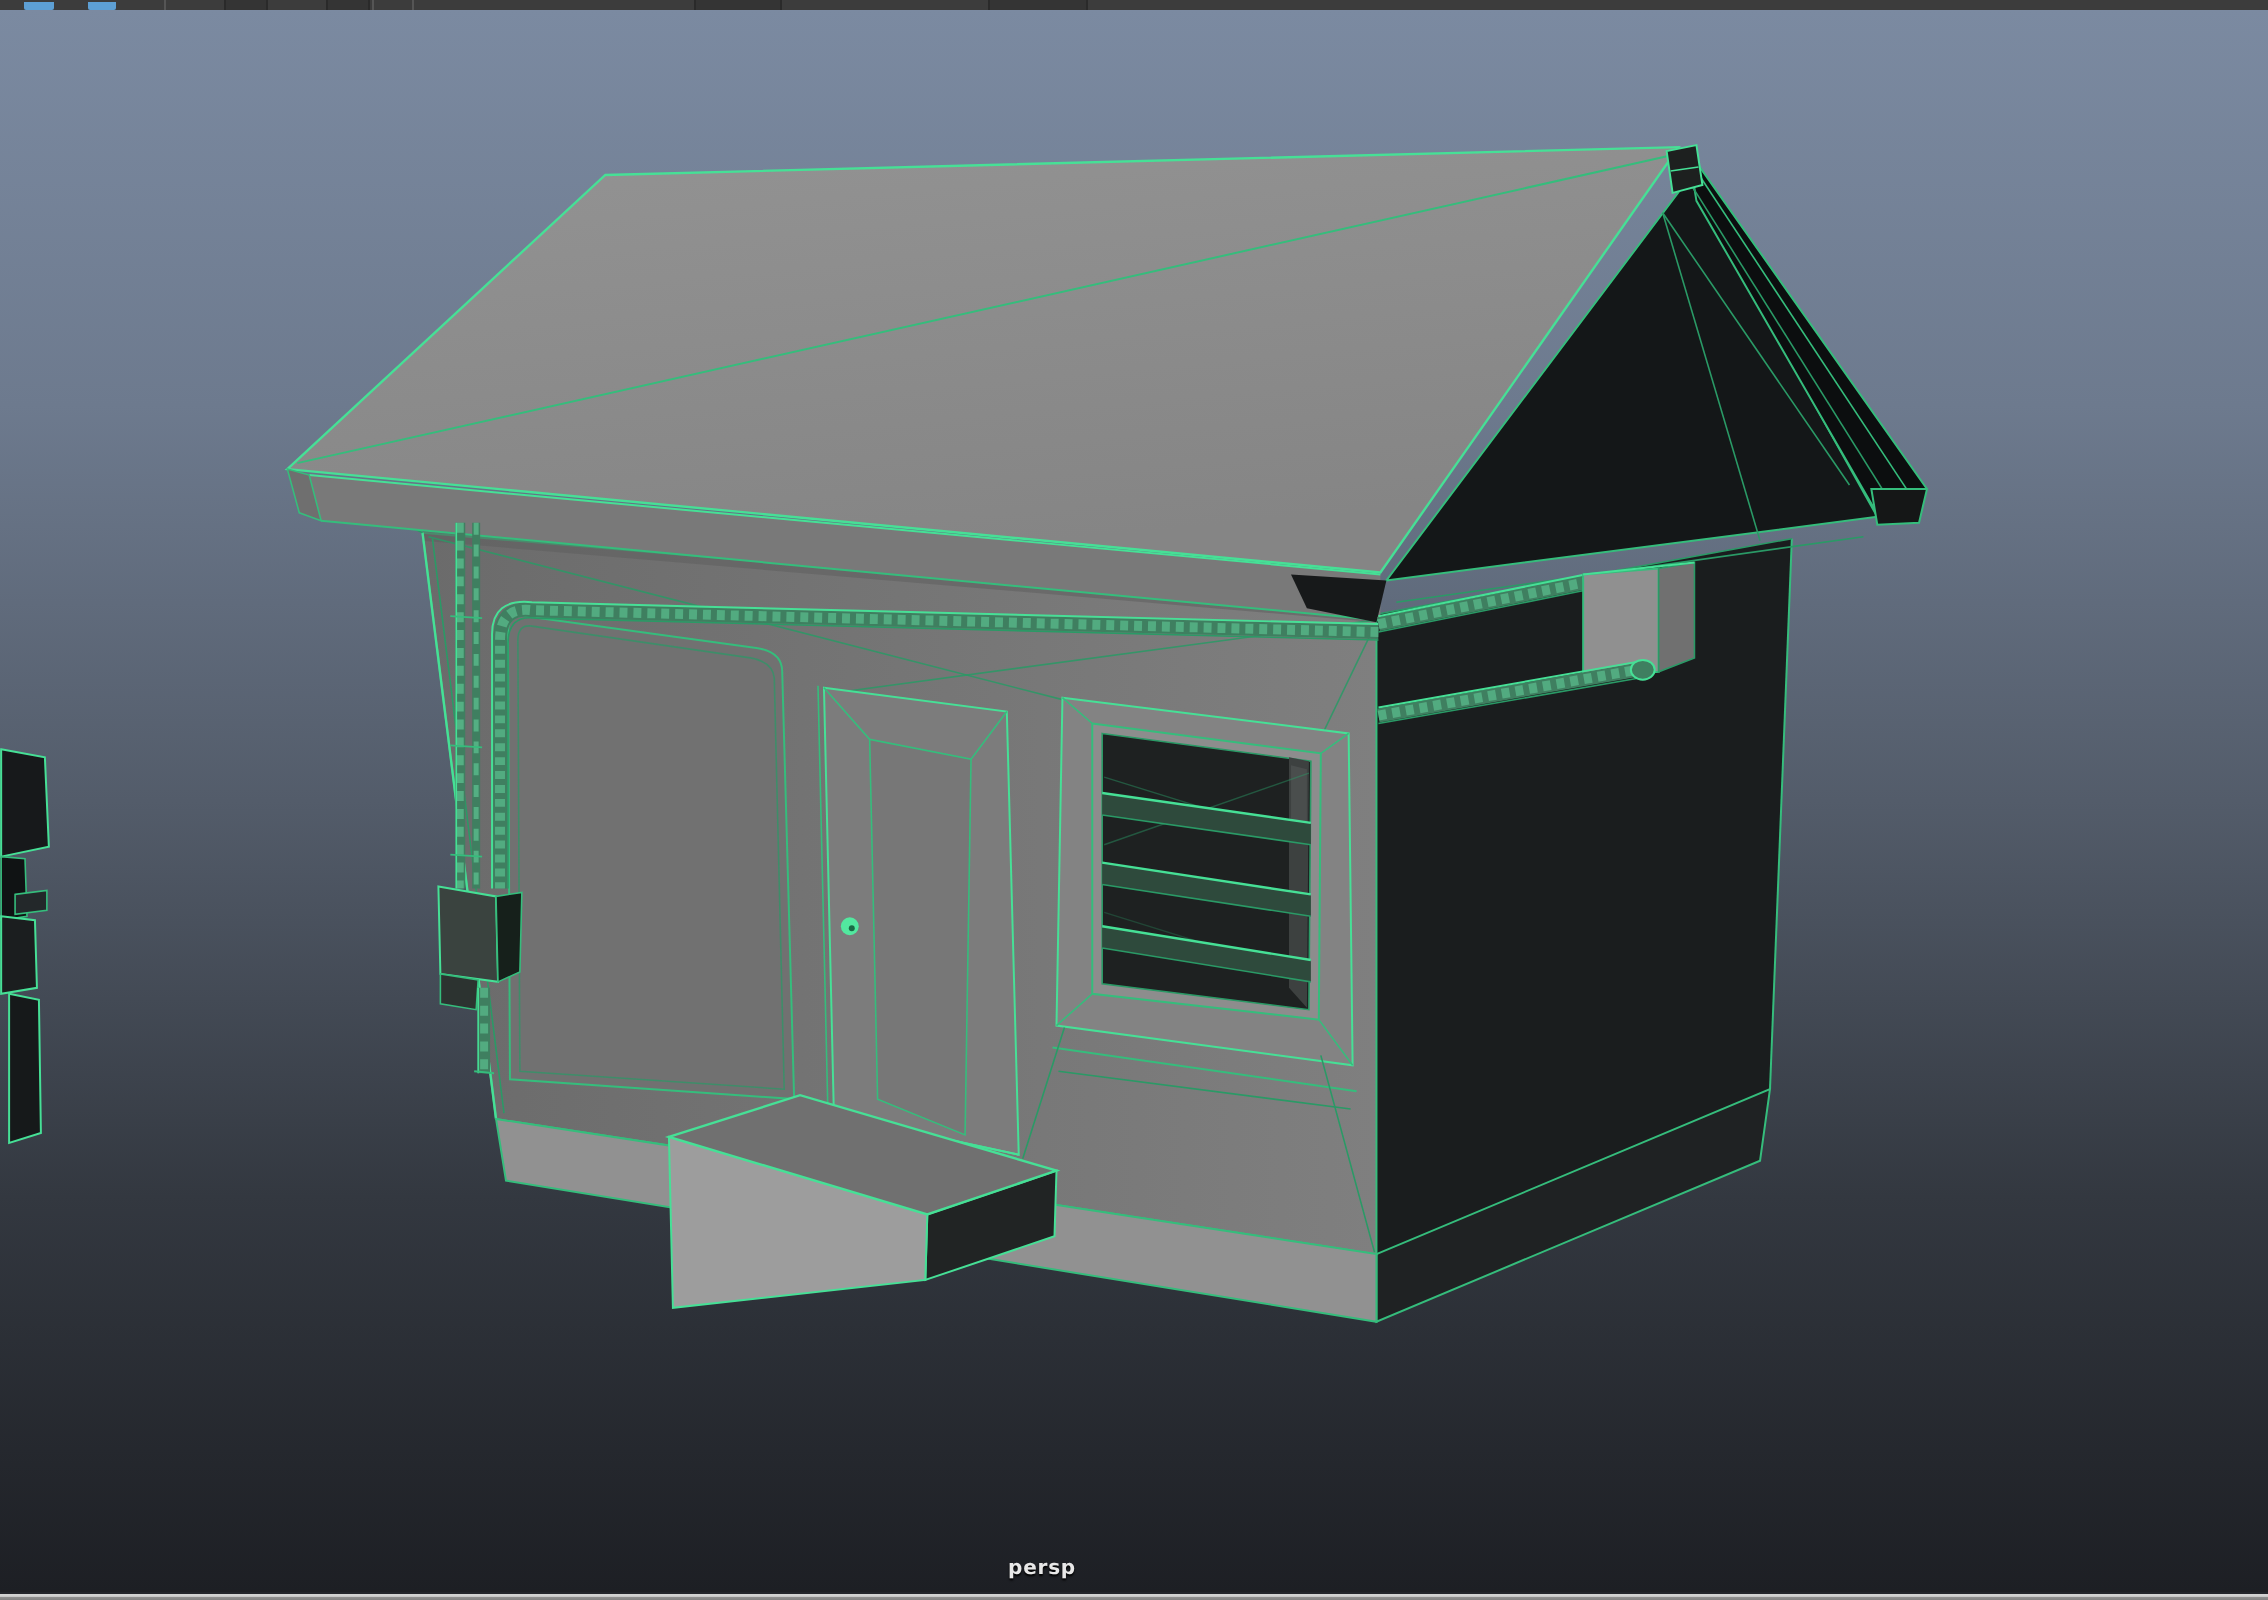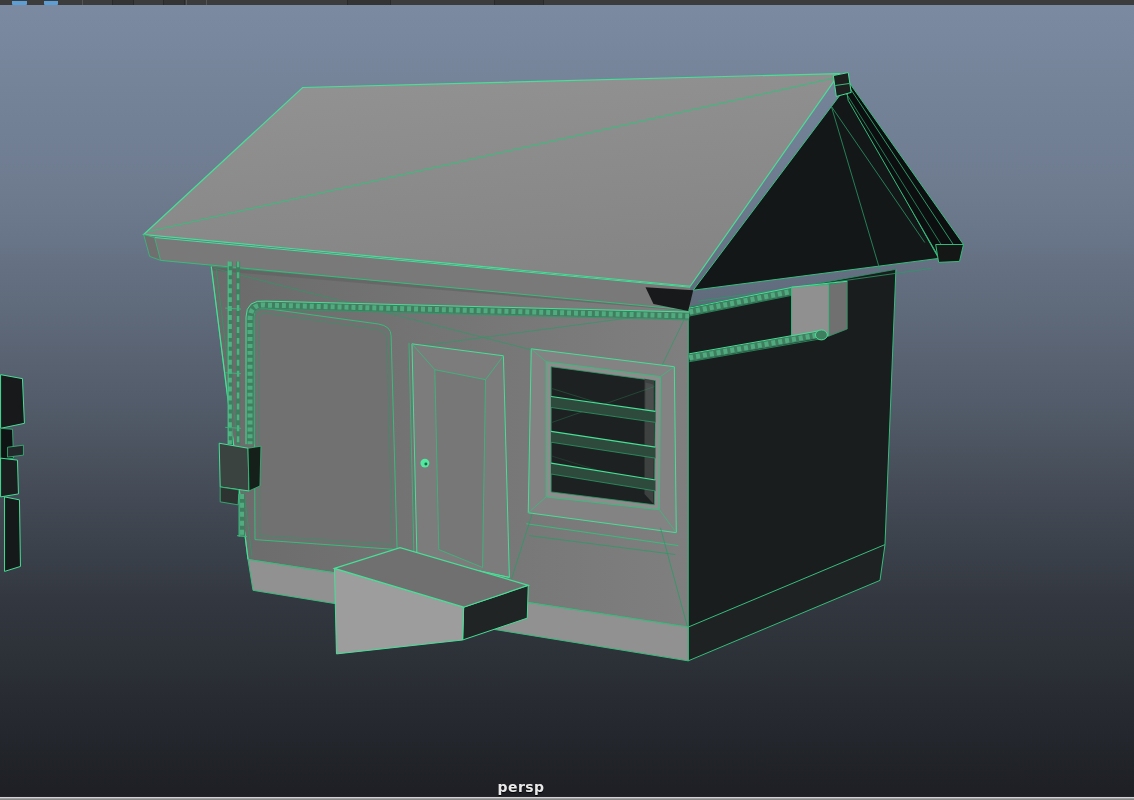--- a/index.html
+++ b/index.html
@@ -11,21 +11,21 @@
   .shelf-icon{position:absolute;top:1px;height:4px;background:#5d9fd4;border-radius:0 0 1px 1px;}
   .shelf-btn{position:absolute;top:0;height:5px;background:#343434;border-left:1px solid #2a2a2a;border-right:1px solid #2a2a2a;}
   .shelf-sep{position:absolute;top:0;width:1px;height:5px;background:#555;}
 
   
   #viewport{position:absolute;left:0;top:5px;width:1134px;height:791px;
     background:linear-gradient(180deg,#7b8aa1 0%,#6d7a8e 25%,#535c6a 50%,#333840 75%,#1d1f24 100%);}
   #viewport svg{position:absolute;left:0;top:0;}
 
   #camera-label{position:absolute;left:521px;top:774px;transform:translateX(-50%);
-    color:#e8e8e8;font-size:14px;font-weight:bold;letter-spacing:.4px;
+    color:#e8e8e8;font-size:10px;font-weight:bold;letter-spacing:.4px;
     text-shadow:0 1px 1px #000;}
 
   
   #bottom-edge{position:absolute;left:0;top:796px;width:1134px;height:4px;
     background:linear-gradient(180deg,#23252b 0%,#23252b 22%,#d4d4d4 30%,#cfcfcf 55%,#909090 65%,#828282 100%);}
 </style>
 </head>
 <body>
 
 <div id="app">

